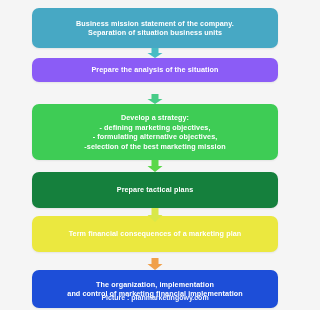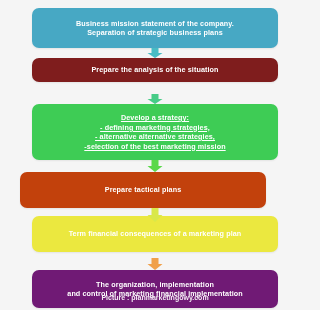--- a/index.html
+++ b/index.html
@@ -63,38 +63,38 @@
     white-space: nowrap;
     pointer-events: none;
   }
 </style>
 </head>
 <body style="background: rgb(245, 245, 245);">
 
 <div id="flowchart">
     <div class="step-box" style="position: absolute; left: 32px; top: 8px; height: 40px; background: rgb(71, 168, 196); font-size: 7.2px;">
       <span class="step-line">Business mission statement of the company.</span>
-      <span class="step-line">Separation of strategic business plans</span>
+      <span class="step-line">Separation of situation business units</span>
     </div>
-    <div class="step-box" style="position: absolute; left: 32px; top: 58px; height: 24px; background: #7f1d1d; font-size: 7.2px;">
+    <div class="step-box" style="position: absolute; left: 32px; top: 58px; height: 24px; background: #8b5cf6; font-size: 7.2px;">
       <span class="step-line">Prepare  the analysis of the situation</span>
     </div>
-    <div class="step-box" style="position: absolute; left: 32px; top: 104px; height: 56px; background: rgb(62, 204, 85); font-size: 7.2px; text-decoration: underline;">
+    <div class="step-box" style="position: absolute; left: 32px; top: 104px; height: 56px; background: rgb(62, 204, 85); font-size: 7.2px;">
       <span class="step-line">Develop a strategy:</span>
-      <span class="step-line">- defining marketing strategies,</span>
-      <span class="step-line">- alternative alternative strategies,</span>
+      <span class="step-line">- defining marketing objectives,</span>
+      <span class="step-line">- formulating alternative objectives,</span>
       <span class="step-line">-selection of the best marketing mission</span>
     </div>
-    <div class="step-box" style="position: absolute; left: 20px; top: 172px; height: 36px; background: #c2410c; font-size: 7.2px;">
+    <div class="step-box" style="position: absolute; left: 32px; top: 172px; height: 36px; background: #15803d; font-size: 7.2px;">
       <span class="step-line">Prepare tactical plans</span>
     </div>
     <div class="step-box" style="position: absolute; left: 32px; top: 216px; height: 36px; background: rgb(235, 232, 63); font-size: 7.2px;">
       <span class="step-line">Term financial consequences of a marketing plan</span>
     </div>
-    <div class="step-box" style="position: absolute; left: 32px; top: 270px; height: 38px; background: #701a75; font-size: 7.2px;">
+    <div class="step-box" style="position: absolute; left: 32px; top: 270px; height: 38px; background: #1d4ed8; font-size: 7.2px;">
       <span class="step-line">The organization, implementation</span>
       <span class="step-line">and control of marketing financial implementation</span>
     </div>
     <div class="arrow-wrap" style="position: absolute; left: 32px; top: 48px; height: 10px;">
       <svg width="16" height="10" viewBox="0 0 16 10" class="arrow">
         <polygon points="4.5,0 11.5,0 11.5,5 15.5,5 8,10 0.5,5 4.5,5" fill="#47bcc4"></polygon>
       </svg>
     </div>
     <div class="arrow-wrap" style="position: absolute; left: 32px; top: 94px; height: 10px;">
       <svg width="16" height="10" viewBox="0 0 16 10" class="arrow">

